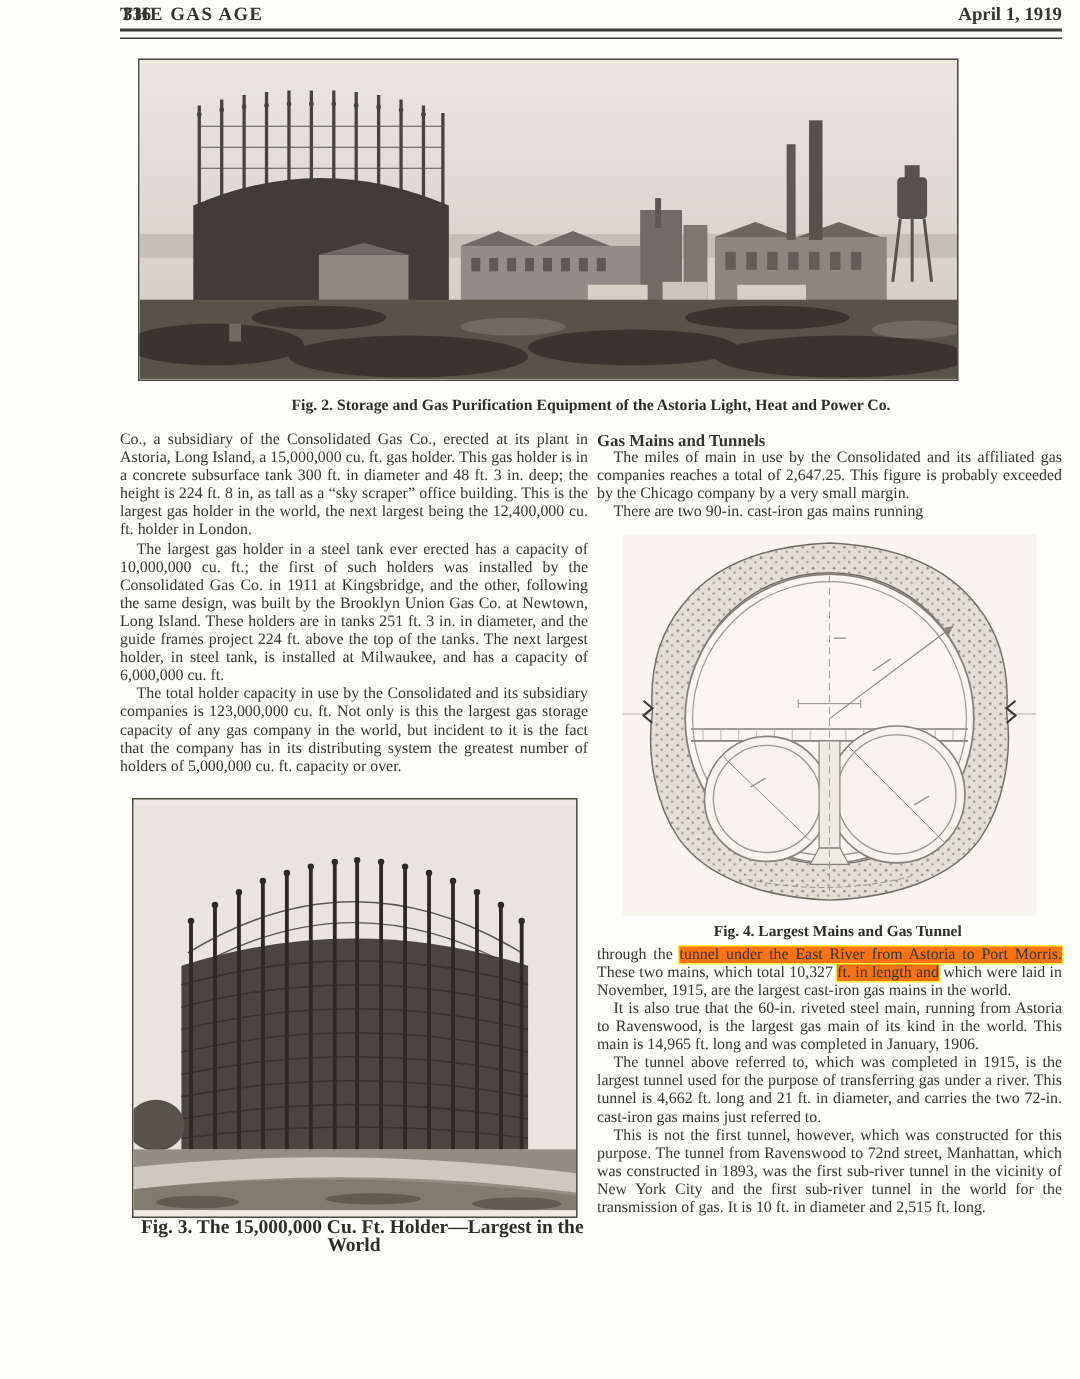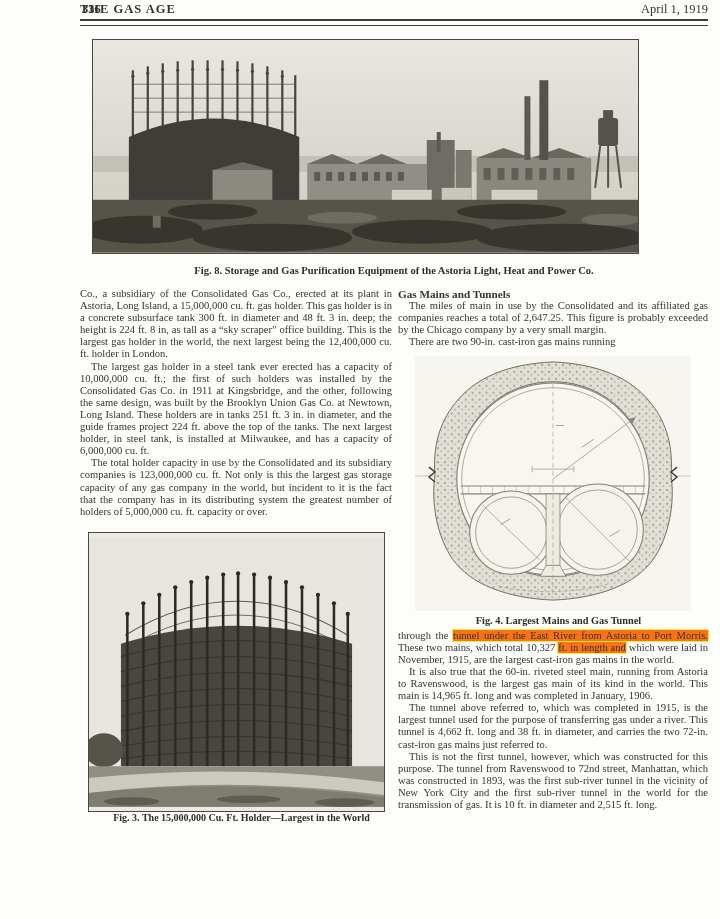--- a/index.html
+++ b/index.html
@@ -5,40 +5,40 @@
   html,body{margin:0;padding:0;background:#e9e7e2;}
   .page{
     position:relative;width:720px;height:919px;background:#fdfdfb;
     font-family:"Liberation Serif","DejaVu Serif",serif;color:#36342e;
     overflow:hidden;
   }
   
   .hdr{position:absolute;top:2px;left:80px;width:628px;height:16px;font-size:12.5px;font-weight:bold;}
   .hdr .pn{position:absolute;left:2px;top:0;}
   .hdr .jt{position:absolute;left:0;right:0;text-align:left;letter-spacing:1px;}
-  .hdr .dt{position:absolute;right:0;top:0;font-weight:normal;}
+  .hdr .dt{position:absolute;right:0;top:0;font-weight:bold;}
   .hdr-rule{position:absolute;top:19px;left:80px;width:628px;height:4px;
     border-top:2px solid #3c3a34;border-bottom:1px solid #3c3a34;}
   
   .photo-frame{border:1px solid #4a483f;background:#eceae3;box-sizing:border-box;}
   .fig2{position:absolute;left:92px;top:39px;width:547px;height:215px;}
   .fig2 svg{display:block;width:100%;height:100%;}
   .fig2-cap{position:absolute;left:80px;top:265px;width:628px;text-align:center;
     font-size:10.5px;font-weight:bold;color:#2f2d27;}
   
   .col{position:absolute;top:288px;font-size:10.6px;line-height:12.1px;text-align:justify;}
   .col-left{left:80px;width:312px;}
   .col-right{left:398px;width:310px;}
   .col p{margin:0;text-indent:11px;}
   .col p.noindent{text-indent:0;}
   .subhead{font-weight:bold;font-size:11.2px;margin:0 0 2px 0;}
   
   .fig3{margin:14px auto 0 auto;width:297px;height:280px;}
   .fig3 svg{display:block;width:100%;height:100%;}
-  .fig3-cap{margin-top:8px;text-align:center;font-size:10px;font-weight:bold;text-indent:0;color:#2f2d27;}
+  .fig3-cap{margin-top:8px;text-align:center;font-size:13px;font-weight:bold;text-indent:0;color:#2f2d27;}
   
   .fig4-wrap{margin:8px 0 3px 0;text-align:center;}
   .fig4{display:inline-block;width:280px;height:255px;}
   .fig4 svg{display:block;width:100%;height:100%;}
   .fig4-cap{text-align:center;font-size:10.3px;font-weight:bold;margin:2px 0 6px 0;text-indent:0;color:#2f2d27;}
   .hl{background:#f97316;box-shadow:0 0 0 1px #f6ec33;}
 </style>
 </head>
 <body>
 
@@ -148,21 +148,21 @@
         <ellipse cx="120" cy="172" rx="45" ry="8"></ellipse>
           <ellipse cx="420" cy="172" rx="55" ry="8"></ellipse>
       </g>
       <g fill="#6e6b61">
         <ellipse cx="250" cy="178" rx="35" ry="6"></ellipse>
           <ellipse cx="520" cy="180" rx="30" ry="6"></ellipse>
         <rect x="60" y="176" width="8" height="12"></rect>
       </g>
     </svg>
   </div>
-  <div class="fig2-cap">Fig. 8.  Storage and Gas Purification Equipment of the Astoria Light, Heat and Power Co.</div>
+  <div class="fig2-cap">Fig. 2.  Storage and Gas Purification Equipment of the Astoria Light, Heat and Power Co.</div>
 
   <div class="col col-left">
     <p class="noindent">Co., a subsidiary of the Consolidated Gas Co., erected at its plant in Astoria, Long Island, a 15,000,000 cu. ft. gas holder.  This gas holder is in a concrete subsurface tank 300 ft. in diameter and 48 ft. 3 in. deep; the height is 224 ft. 8 in, as tall as a “sky scraper” office building.  This is the largest gas holder in the world, the next largest being the 12,400,000 cu. ft. holder in London.</p>
     <p>The largest gas holder in a steel tank ever erected has a capacity of 10,000,000 cu. ft.; the first of such holders was installed by the Consolidated Gas Co. in 1911 at Kingsbridge, and the other, following the same design, was built by the Brooklyn Union Gas Co. at Newtown, Long Island.  These holders are in tanks 251 ft. 3 in. in diameter, and the guide frames project 224 ft. above the top of the tanks.  The next largest holder, in steel tank, is installed at Milwaukee, and has a capacity of 6,000,000 cu. ft.</p>
     <p>The total holder capacity in use by the Consolidated and its subsidiary companies is 123,000,000 cu. ft.  Not only is this the largest gas storage capacity of any gas company in the world, but incident to it is the fact that the company has in its distributing system the greatest number of holders of 5,000,000 cu. ft. capacity or over.</p>
 
     <div class="fig3 photo-frame">
       <svg viewBox="0 0 277 253">
         <rect width="277" height="253" fill="#e7e5de"></rect>
 
@@ -312,17 +312,17 @@
             <line x1="196" y1="182" x2="206" y2="176"></line>
               <line x1="142" y1="70" x2="150" y2="70"></line>
           </g>
         </svg>
       </div>
       <p class="fig4-cap">Fig. 4.  Largest Mains and Gas Tunnel</p>
     </div>
 
     <p class="noindent"><span>through the </span><span class="hl">tunnel under the East River from Astoria to Port Morris.</span><span>  These two mains, which total 10,327 </span><span class="hl">ft. in length and</span><span> which were laid in November, 1915, are the largest cast-iron gas mains in the world.</span></p>
     <p>It is also true that the 60-in. riveted steel main, running from Astoria to Ravenswood, is the largest gas main of its kind in the world.  This main is 14,965 ft. long and was completed in January, 1906.</p>
-    <p>The tunnel above referred to, which was completed in 1915, is the largest tunnel used for the purpose of transferring gas under a river.  This tunnel is 4,662 ft. long and 38 ft. in diameter, and carries the two 72-in. cast-iron gas mains just referred to.</p>
+    <p>The tunnel above referred to, which was completed in 1915, is the largest tunnel used for the purpose of transferring gas under a river.  This tunnel is 4,662 ft. long and 21 ft. in diameter, and carries the two 72-in. cast-iron gas mains just referred to.</p>
     <p>This is not the first tunnel, however, which was constructed for this purpose.  The tunnel from Ravenswood to 72nd street, Manhattan, which was constructed in 1893, was the first sub-river tunnel in the vicinity of New York City and the first sub-river tunnel in the world for the transmission of gas.  It is 10 ft. in diameter and 2,515 ft. long.</p>
   </div>
 
 </div>
 
 </body></html>

